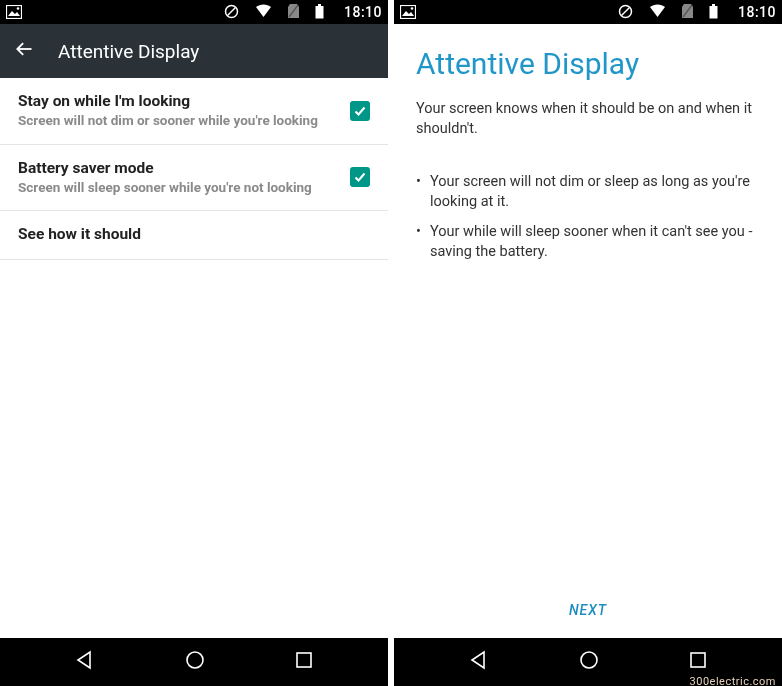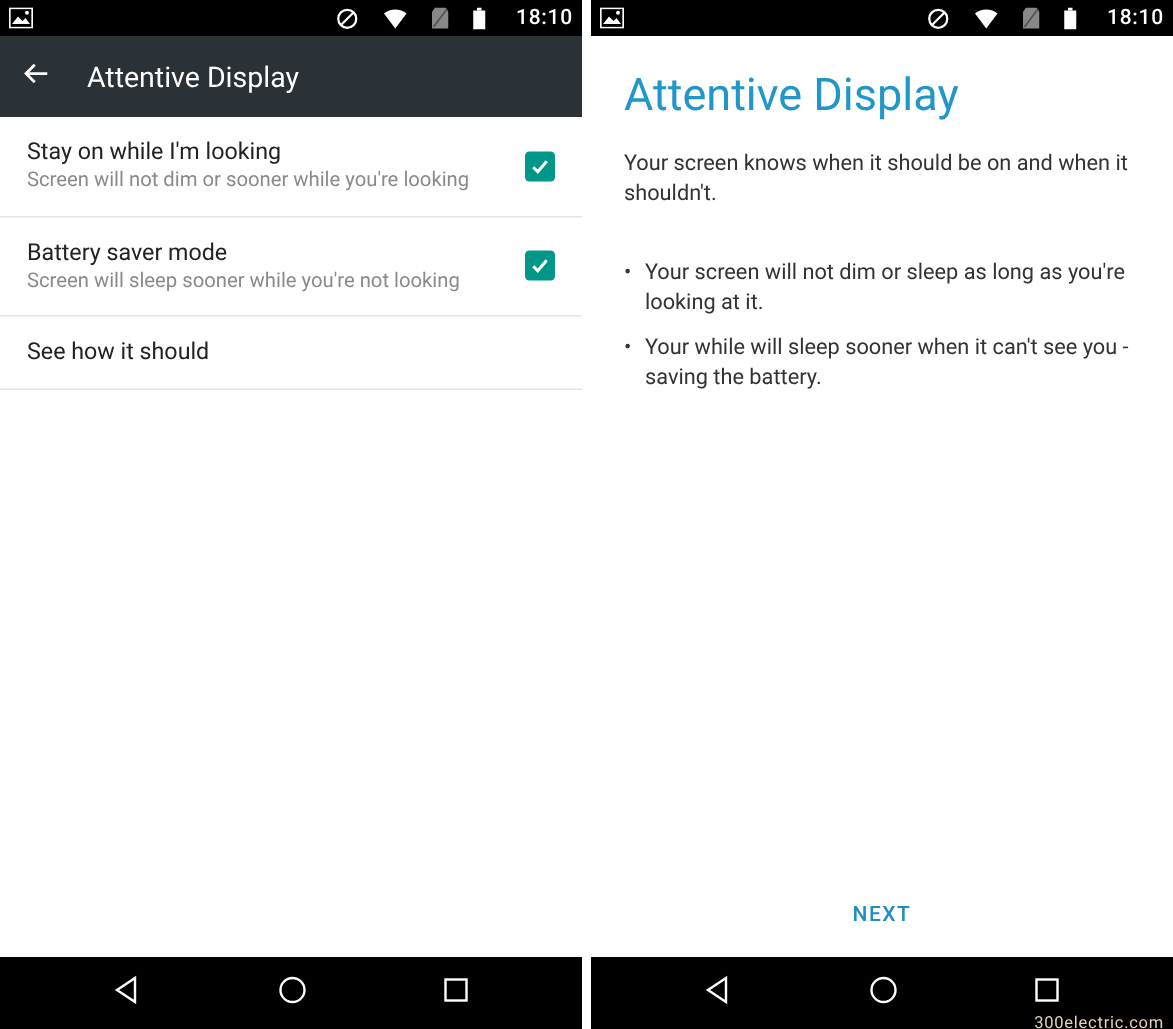--- a/index.html
+++ b/index.html
@@ -26,36 +26,36 @@
     height: 24px;
     background: #000;
     color: #fff;
     display: flex;
     align-items: center;
     padding: 0 6px;
     font-size: 13px;
     font-weight: 500;
   }
   .statusbar .left { flex: 1; display: flex; align-items: center; gap:4px;}
-  .statusbar .right { display: flex; align-items: flex-end; gap: 16px; }
+  .statusbar .right { display: flex; align-items: flex-start; gap: 16px; }
   .statusbar svg { display:block; }
   .status-time { margin-left: 4px; letter-spacing: 0.5px; font-size:14px;}
   
   .appbar {
     height: 54px;
     background: #2b3237;
     color: #fff;
     display: flex;
     align-items: center;
     padding: 0 14px;
     gap: 24px;
   }
   .appbar-title { font-size: 19px; font-weight: 400; }
   
-  .settings-list { flex:1; background:#fff; }
+  .settings-list { flex:1; background:#fff;font-weight:bold; }
   .setting-row {
     display: flex;
     padding: 14px 18px 14px 18px;
     border-bottom: 1px solid #e4e4e4;
     align-items: center;
   }
   .setting-text { flex:1; padding-right:10px;}
   .setting-title { font-size: 15.5px; color:#222; margin-bottom:2px;}
   .setting-sub { font-size: 13.5px; color:#8a8a8a; line-height:1.3;}
   .checkbox {
@@ -89,20 +89,21 @@
   .info-bullets { font-size:14.5px; line-height:1.4; color:#333;}
   .info-bullet { display:flex; margin-bottom:10px;}
   .info-bullet .dot { width:14px; flex:0 0 14px;}
   .info-bullet .txt { flex:1; }
   .next-row {
     height: 56px;
     display:flex;
     align-items:center;
     justify-content:center;
     border-top: 0;
+    font-style: italic;
   }
   .next-btn {
     color:#1f8dc0;
     font-size:14px;
     font-weight:500;
     letter-spacing:1px;
   }
   .watermark {
     position:absolute;
     bottom: -2px;

